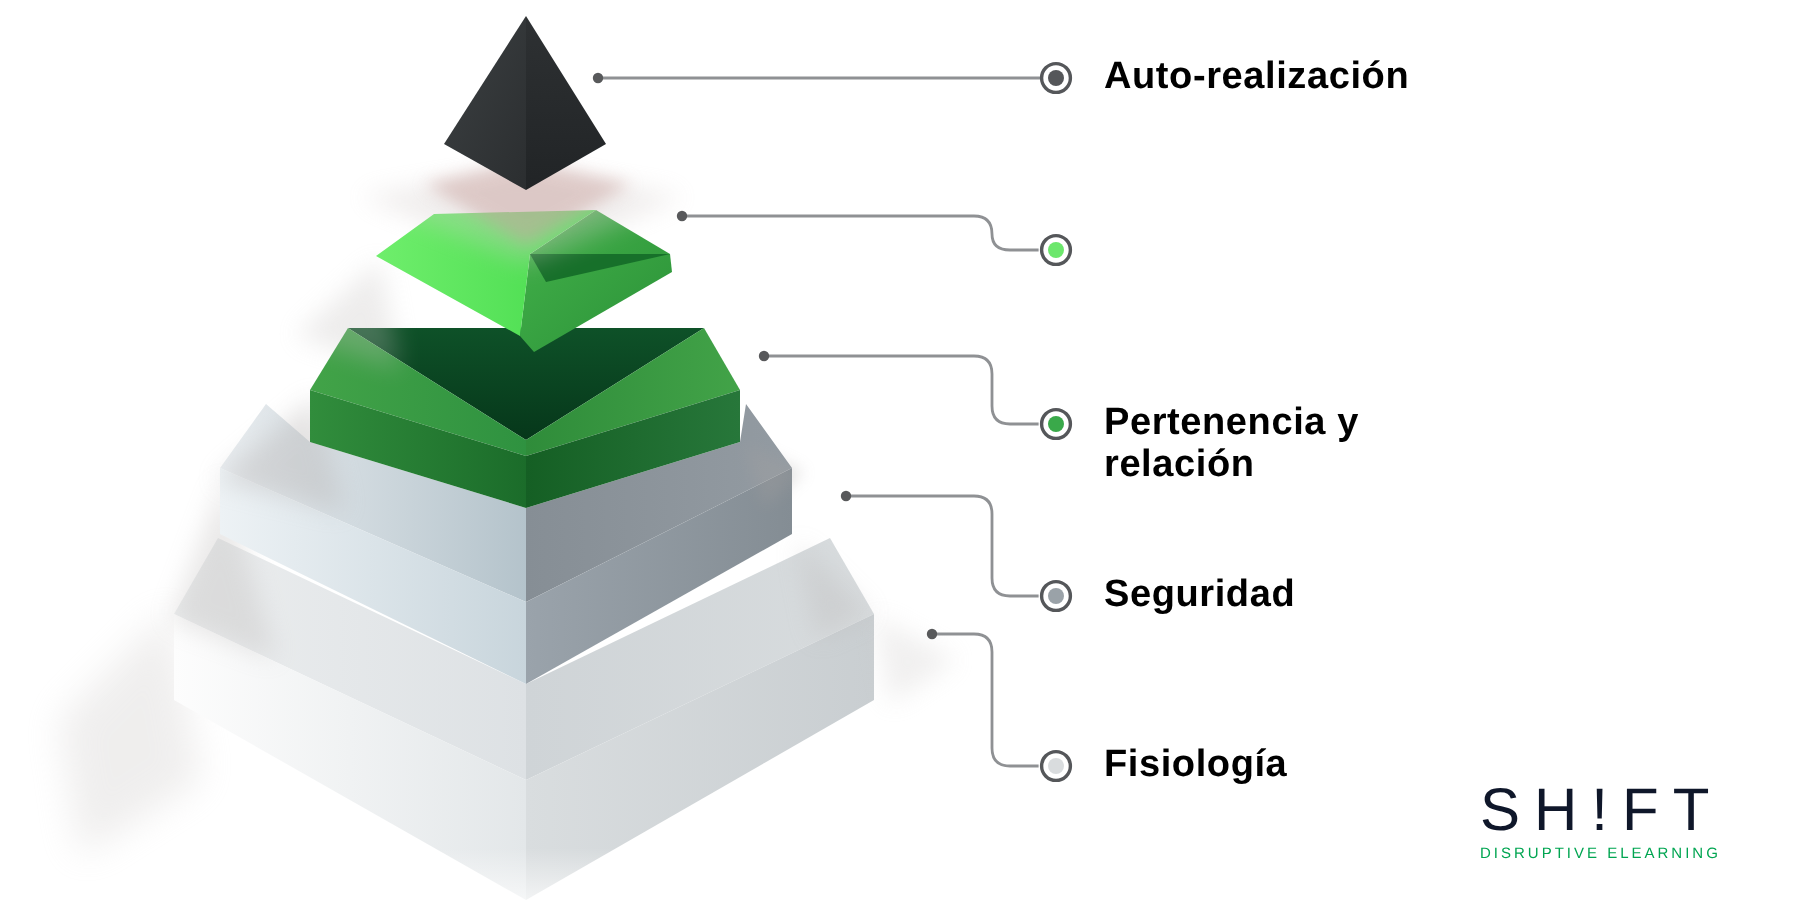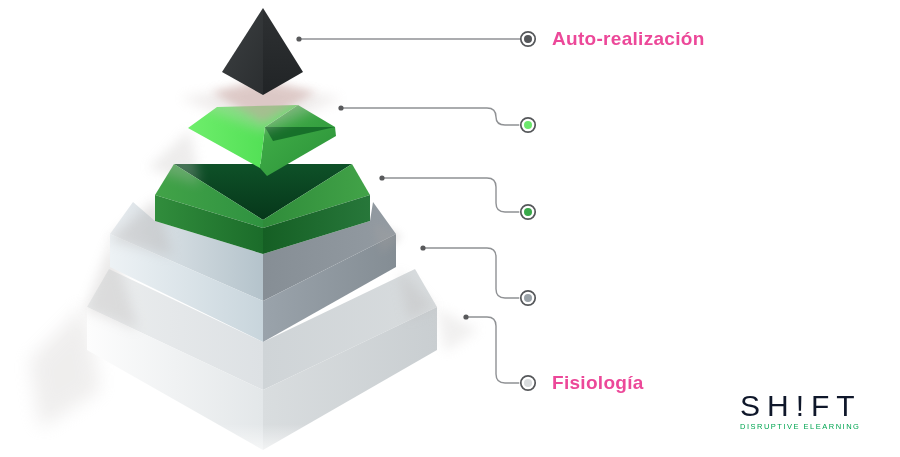--- a/index.html
+++ b/index.html
@@ -1,20 +1,20 @@
 <!DOCTYPE html>
 <html><head>
 <meta charset="utf-8">
 <style>
   html,body{margin:0;padding:0;background:#ffffff;}
   .stage{position:relative;width:900px;height:457px;background:#ffffff;overflow:hidden;
          font-family:"Liberation Sans", sans-serif;}
   .stage svg{position:absolute;left:0;top:0;}
   .lvl-label{position:absolute;left:552px;font-size:19px;font-weight:700;
-             color:#ec4899;letter-spacing:.3px;line-height:21px;}
+             color:#000000;letter-spacing:.3px;line-height:21px;}
   .lbl1{top:28px;}
   .lbl2{top:114px;}
   .lbl3{top:201px;width:150px;}
   .lbl4{top:287px;}
   .lbl5{top:372px;}
   .logo{position:absolute;left:740px;top:393px;width:130px;text-align:left;}
   .logo-word{font-size:30px;font-weight:500;color:#0f172a;letter-spacing:7px;line-height:26px;}
   .logo-tag{margin-top:3px;font-size:7.5px;font-weight:400;color:#00a551;letter-spacing:1.5px;}
 </style>
 </head>
@@ -178,20 +178,22 @@
     <circle cx="528" cy="298" r="7.2" fill="#ffffff" stroke="#55575a" stroke-width="1.7"></circle>
     <circle cx="528" cy="298" r="4" fill="#9aa2a8"></circle>
     <circle cx="528" cy="383" r="7.2" fill="#ffffff" stroke="#55575a" stroke-width="1.7"></circle>
     <circle cx="528" cy="383" r="4" fill="#d9dcde"></circle>
   </g>
 
   <rect x="70" y="424" width="400" height="33" fill="url(#gBottomFade)"></rect>
 </svg>
 
 <div class="lvl-label lbl1">Auto-realización</div>
+<div class="lvl-label lbl3">Pertenencia y relación</div>
+<div class="lvl-label lbl4">Seguridad</div>
 <div class="lvl-label lbl5">Fisiología</div>
 
 <div class="logo">
   <div class="logo-word">SH!FT</div>
   <div class="logo-tag">DISRUPTIVE ELEARNING</div>
 </div>
 
 </div>
 
 </body></html>

